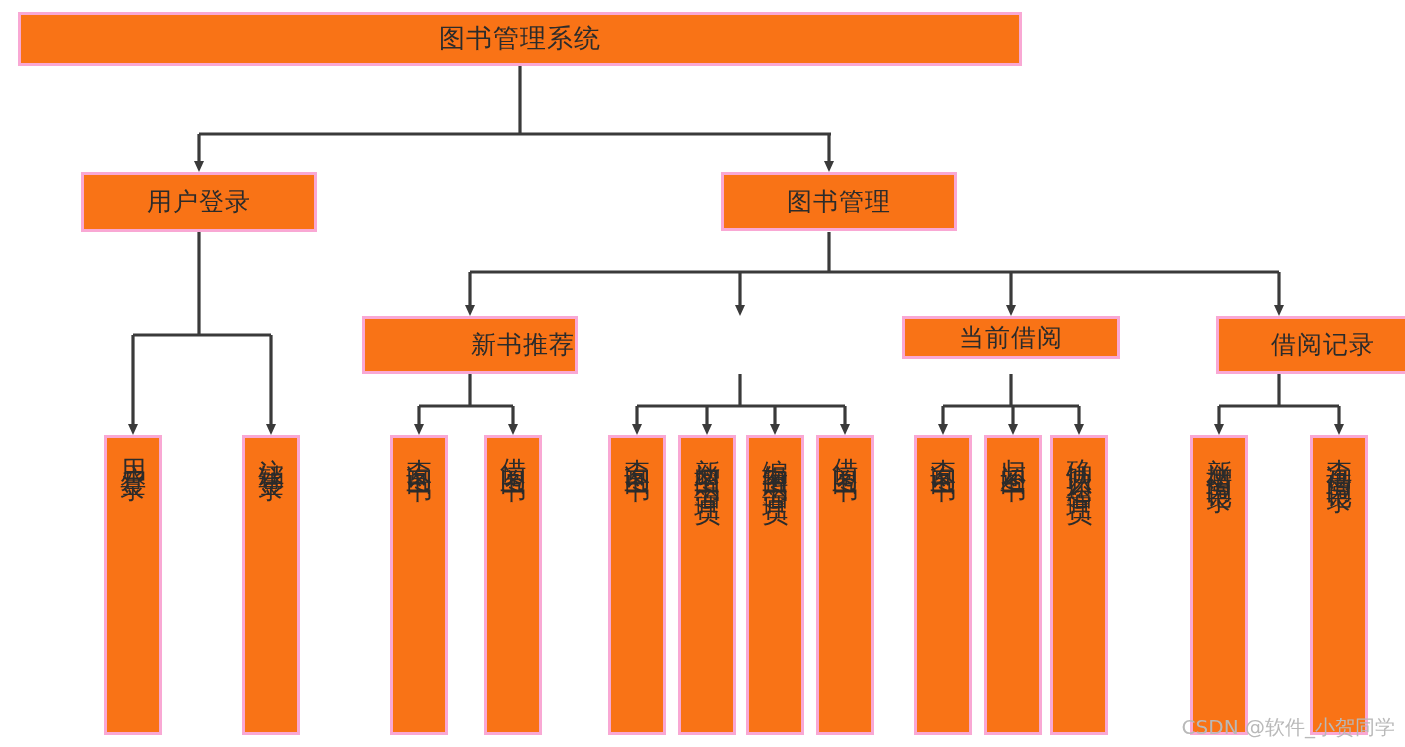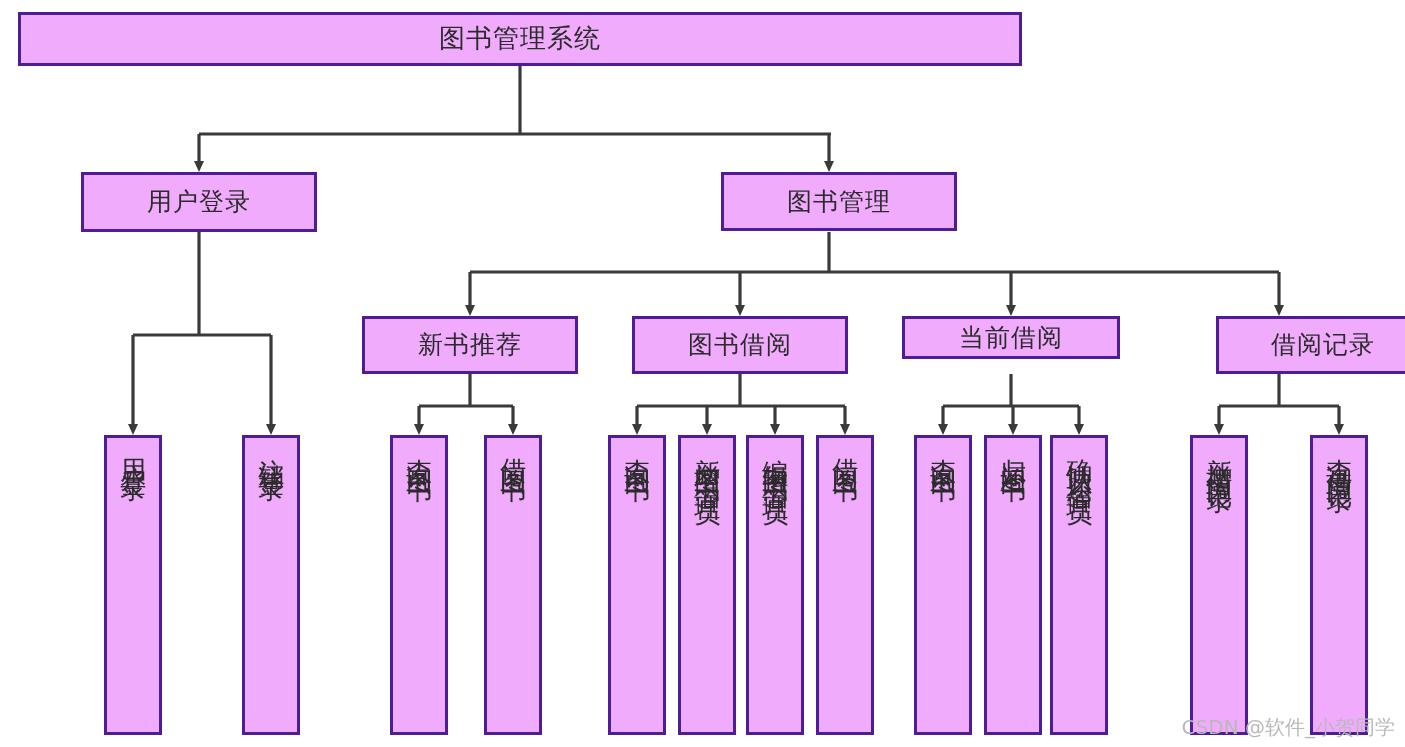--- a/index.html
+++ b/index.html
@@ -16,22 +16,22 @@
     background:#ffffff;
   }
   #wires{
     position:absolute;left:0;top:0;
     width:1405px;height:747px;
     pointer-events:none;
   }
   .node{
     position:absolute;
     box-sizing:border-box;
-    background:#f0abfc;
-    border:3px solid #4c1d95;
+    background:#f97316;
+    border:3px solid #f9a8d4;
     display:flex;
     align-items:center;
     justify-content:center;
     color:#2b2b2b;
     z-index:2;
   }
   .node .label{
     display:block;
     text-align:center;
     line-height:1.12;
@@ -129,25 +129,22 @@
     <span class="label">图书管理系统</span>
   </div>
 
   <div class="node h" style="left:81px;top:172px;width:236px;height:60px;">
     <span class="label">用户登录</span>
   </div>
   <div class="node h" style="left:721px;top:172px;width:236px;height:59px;">
     <span class="label">图书管理</span>
   </div>
 
-  <div class="node h" style="left:362px;top:316px;width:216px;height:58px;">
+  <div class="node h" style="left:362px;top:316px;width:216px;height:58px;justify-content:flex-end;">
     <span class="label">新书推荐</span>
-  </div>
-  <div class="node h" style="left:632px;top:316px;width:216px;height:58px;">
-    <span class="label">图书借阅</span>
   </div>
   <div class="node h" style="left:902px;top:316px;width:218px;height:43px;">
     <span class="label">当前借阅</span>
   </div>
   <div class="node h" style="left:1216px;top:316px;width:214px;height:58px;">
     <span class="label">借阅记录</span>
   </div>
 
   <div class="node v" style="left:104px;top:435px;width:58px;height:300px;">
     <span class="label">用户登录</span>

